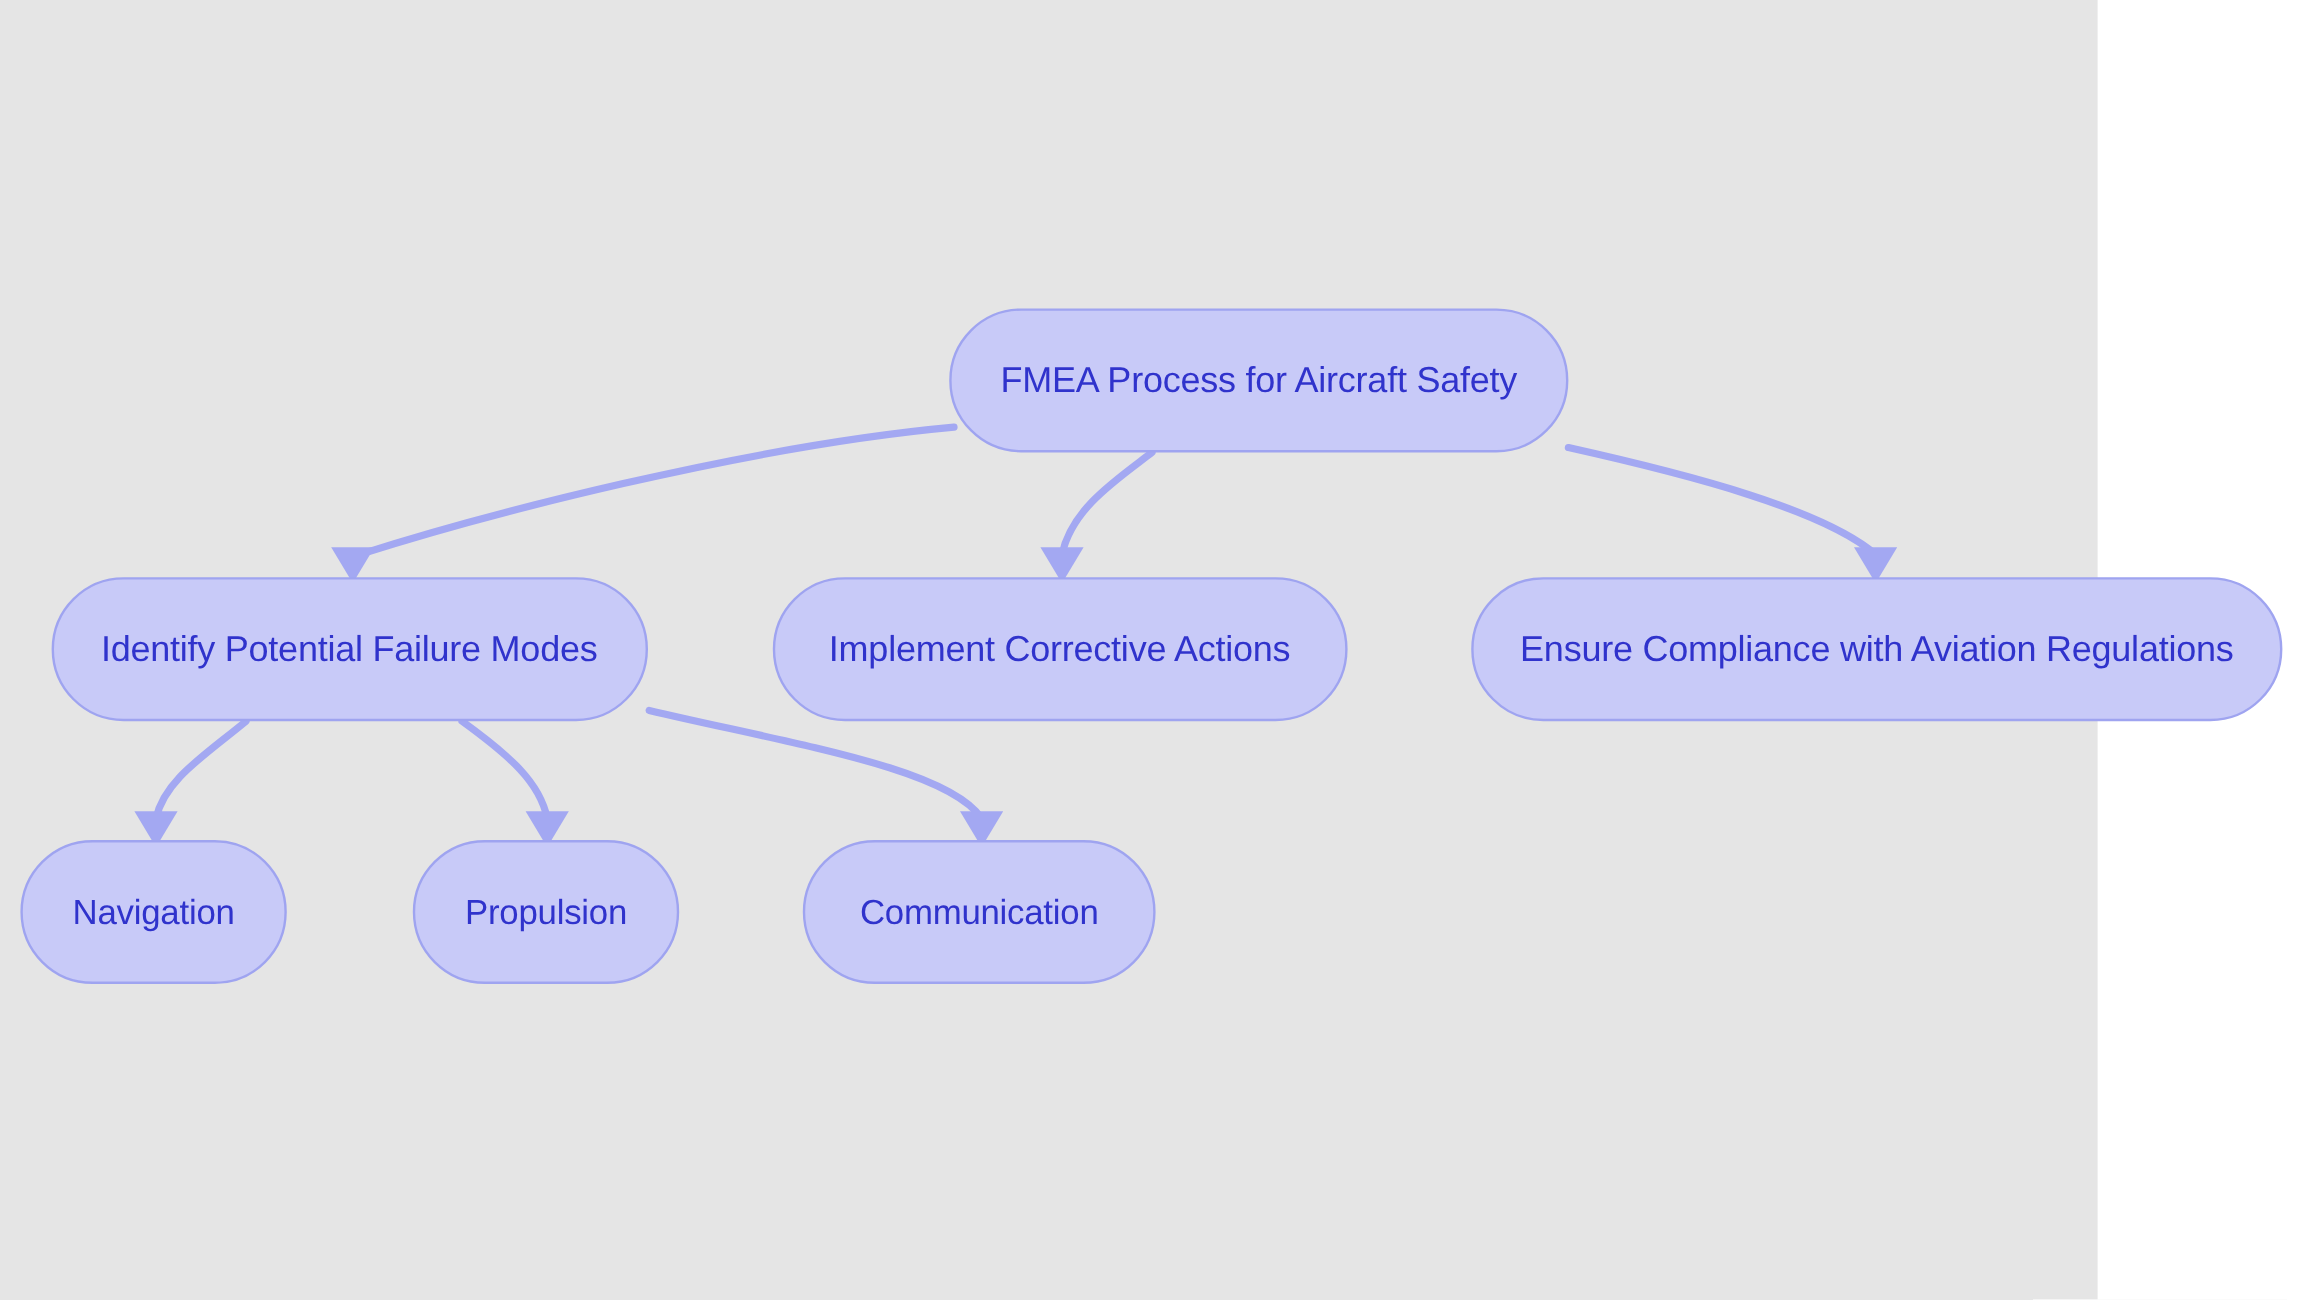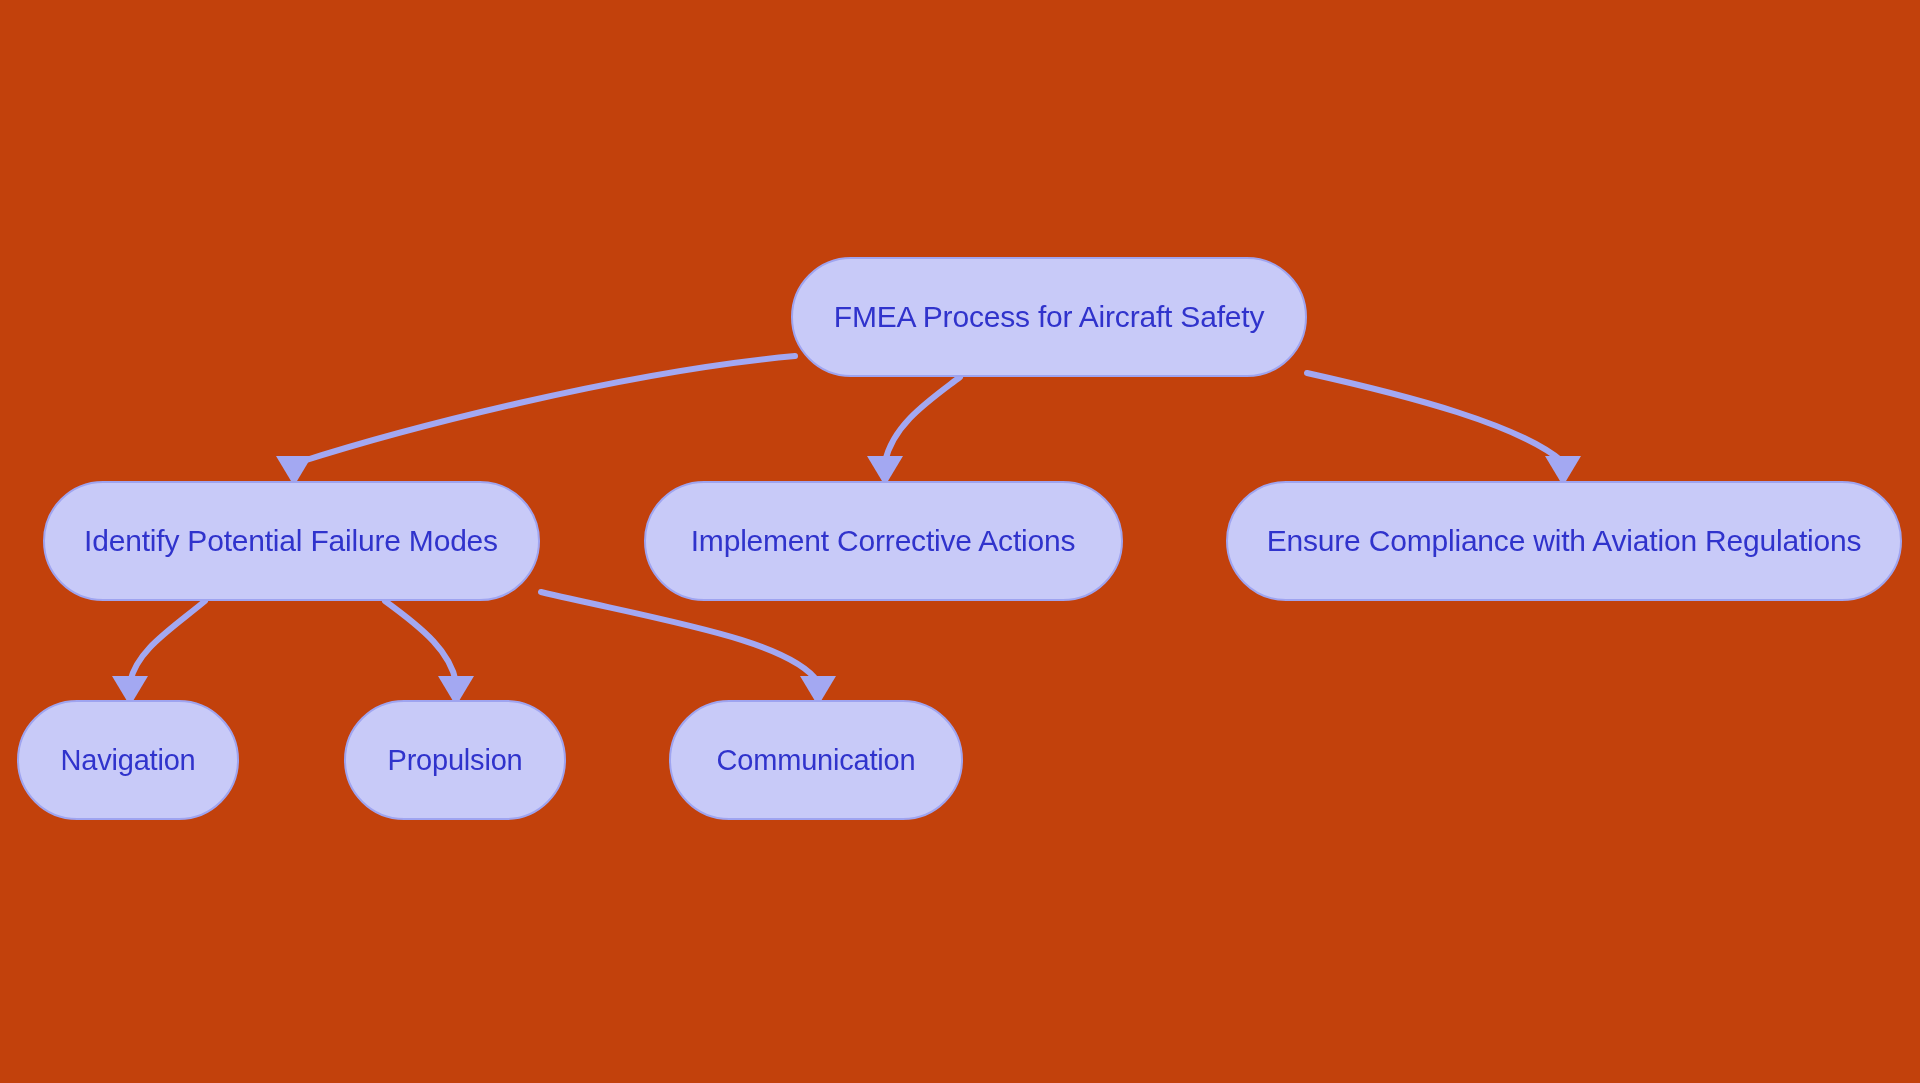--- a/index.html
+++ b/index.html
@@ -9,23 +9,23 @@
     background: #ffffff;
   }
   body {
     width: 1920px;
     height: 1083px;
     overflow: hidden;
     font-family: "Liberation Sans", sans-serif;
   }
   #flowchart-root {
     position: relative;
-    width: 1920px;
+    width: 1748px;
     height: 1083px;
-    background: #c2410c;
+    background: #e5e5e5;
   }
   svg#diagram {
     display: block;
     width: 1920px;
     height: 1083px;
   }
   .node-shape {
     fill: #c8caf8;
     stroke: #9fa4f0;
     stroke-width: 2;

